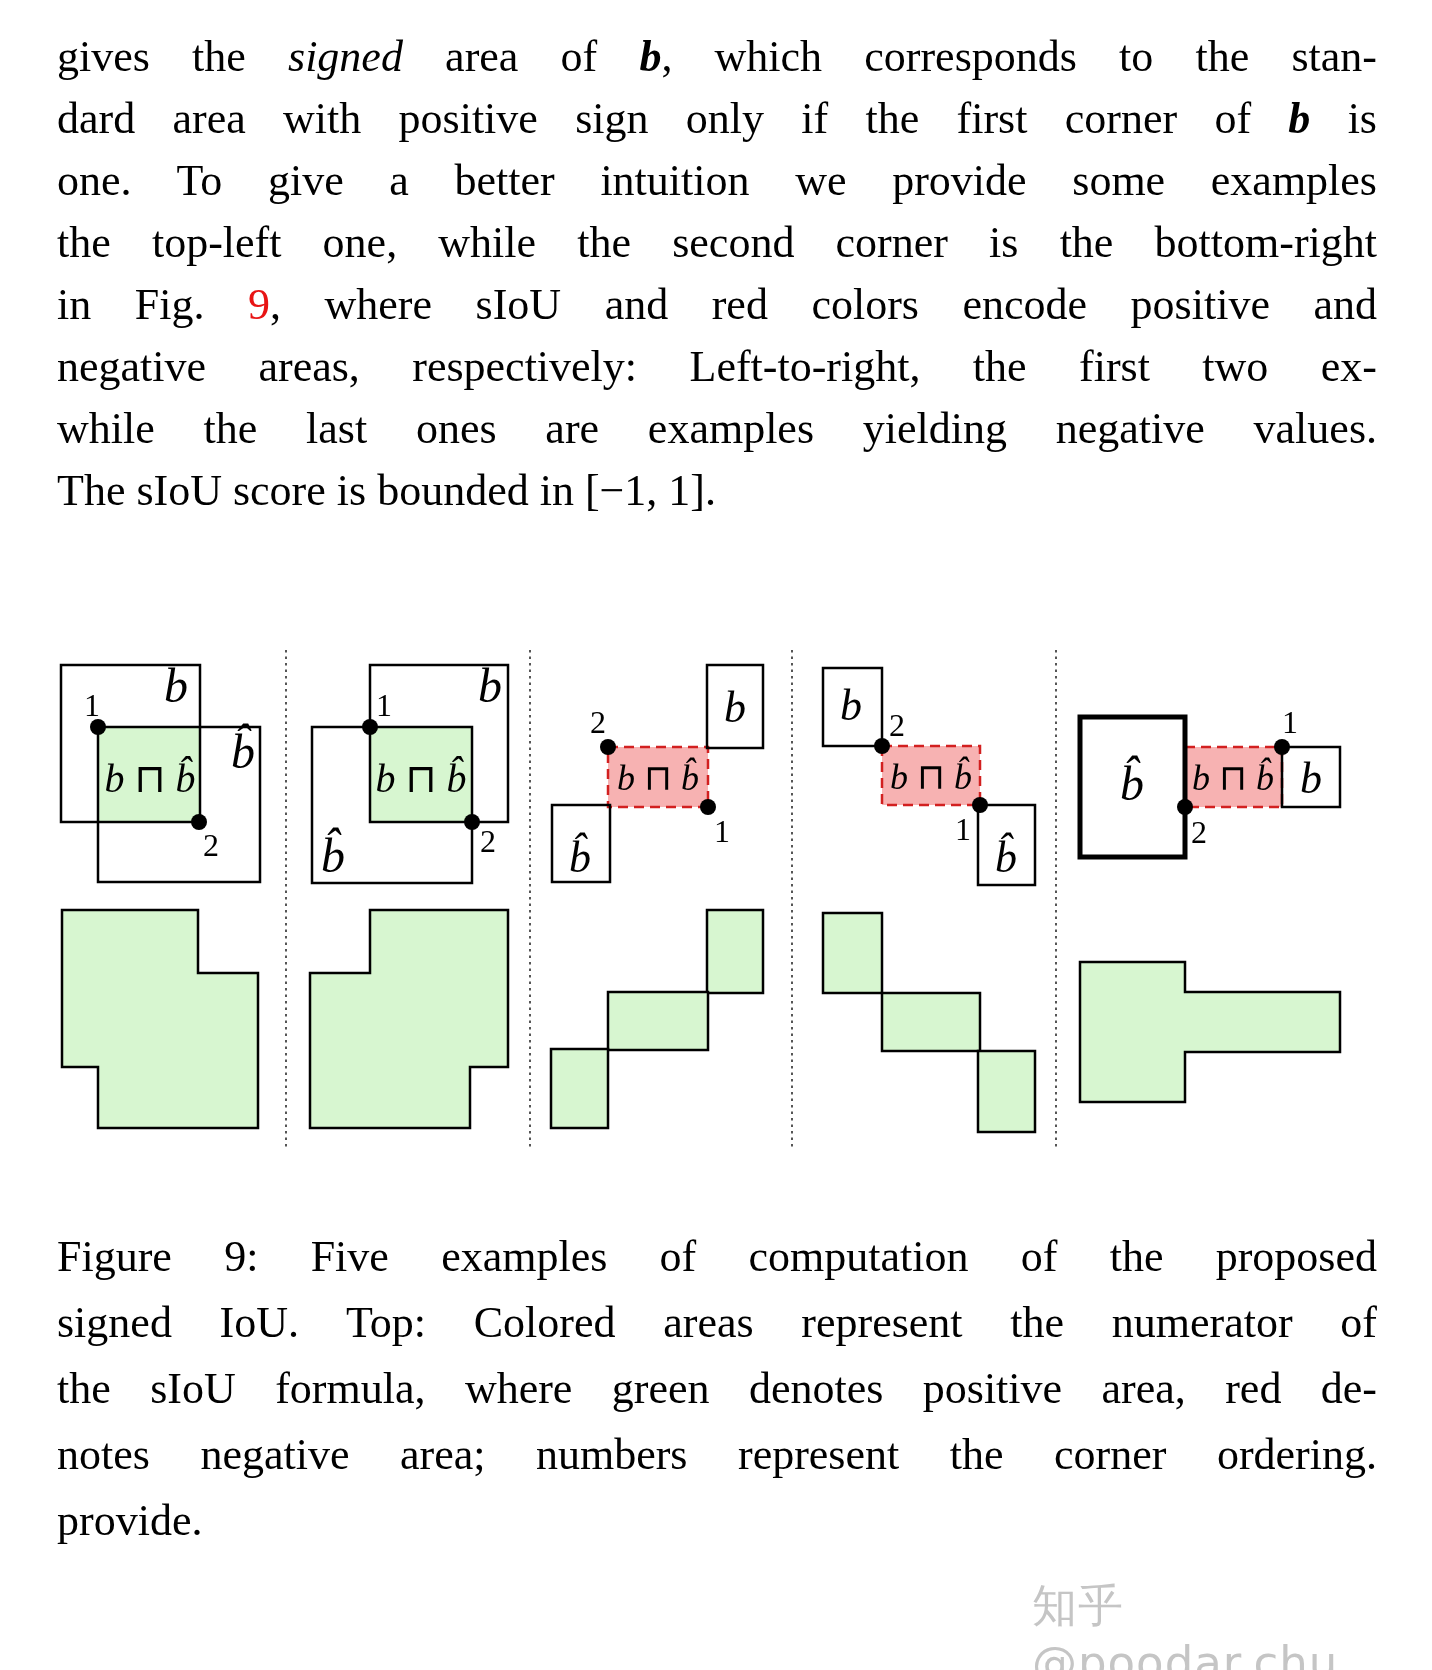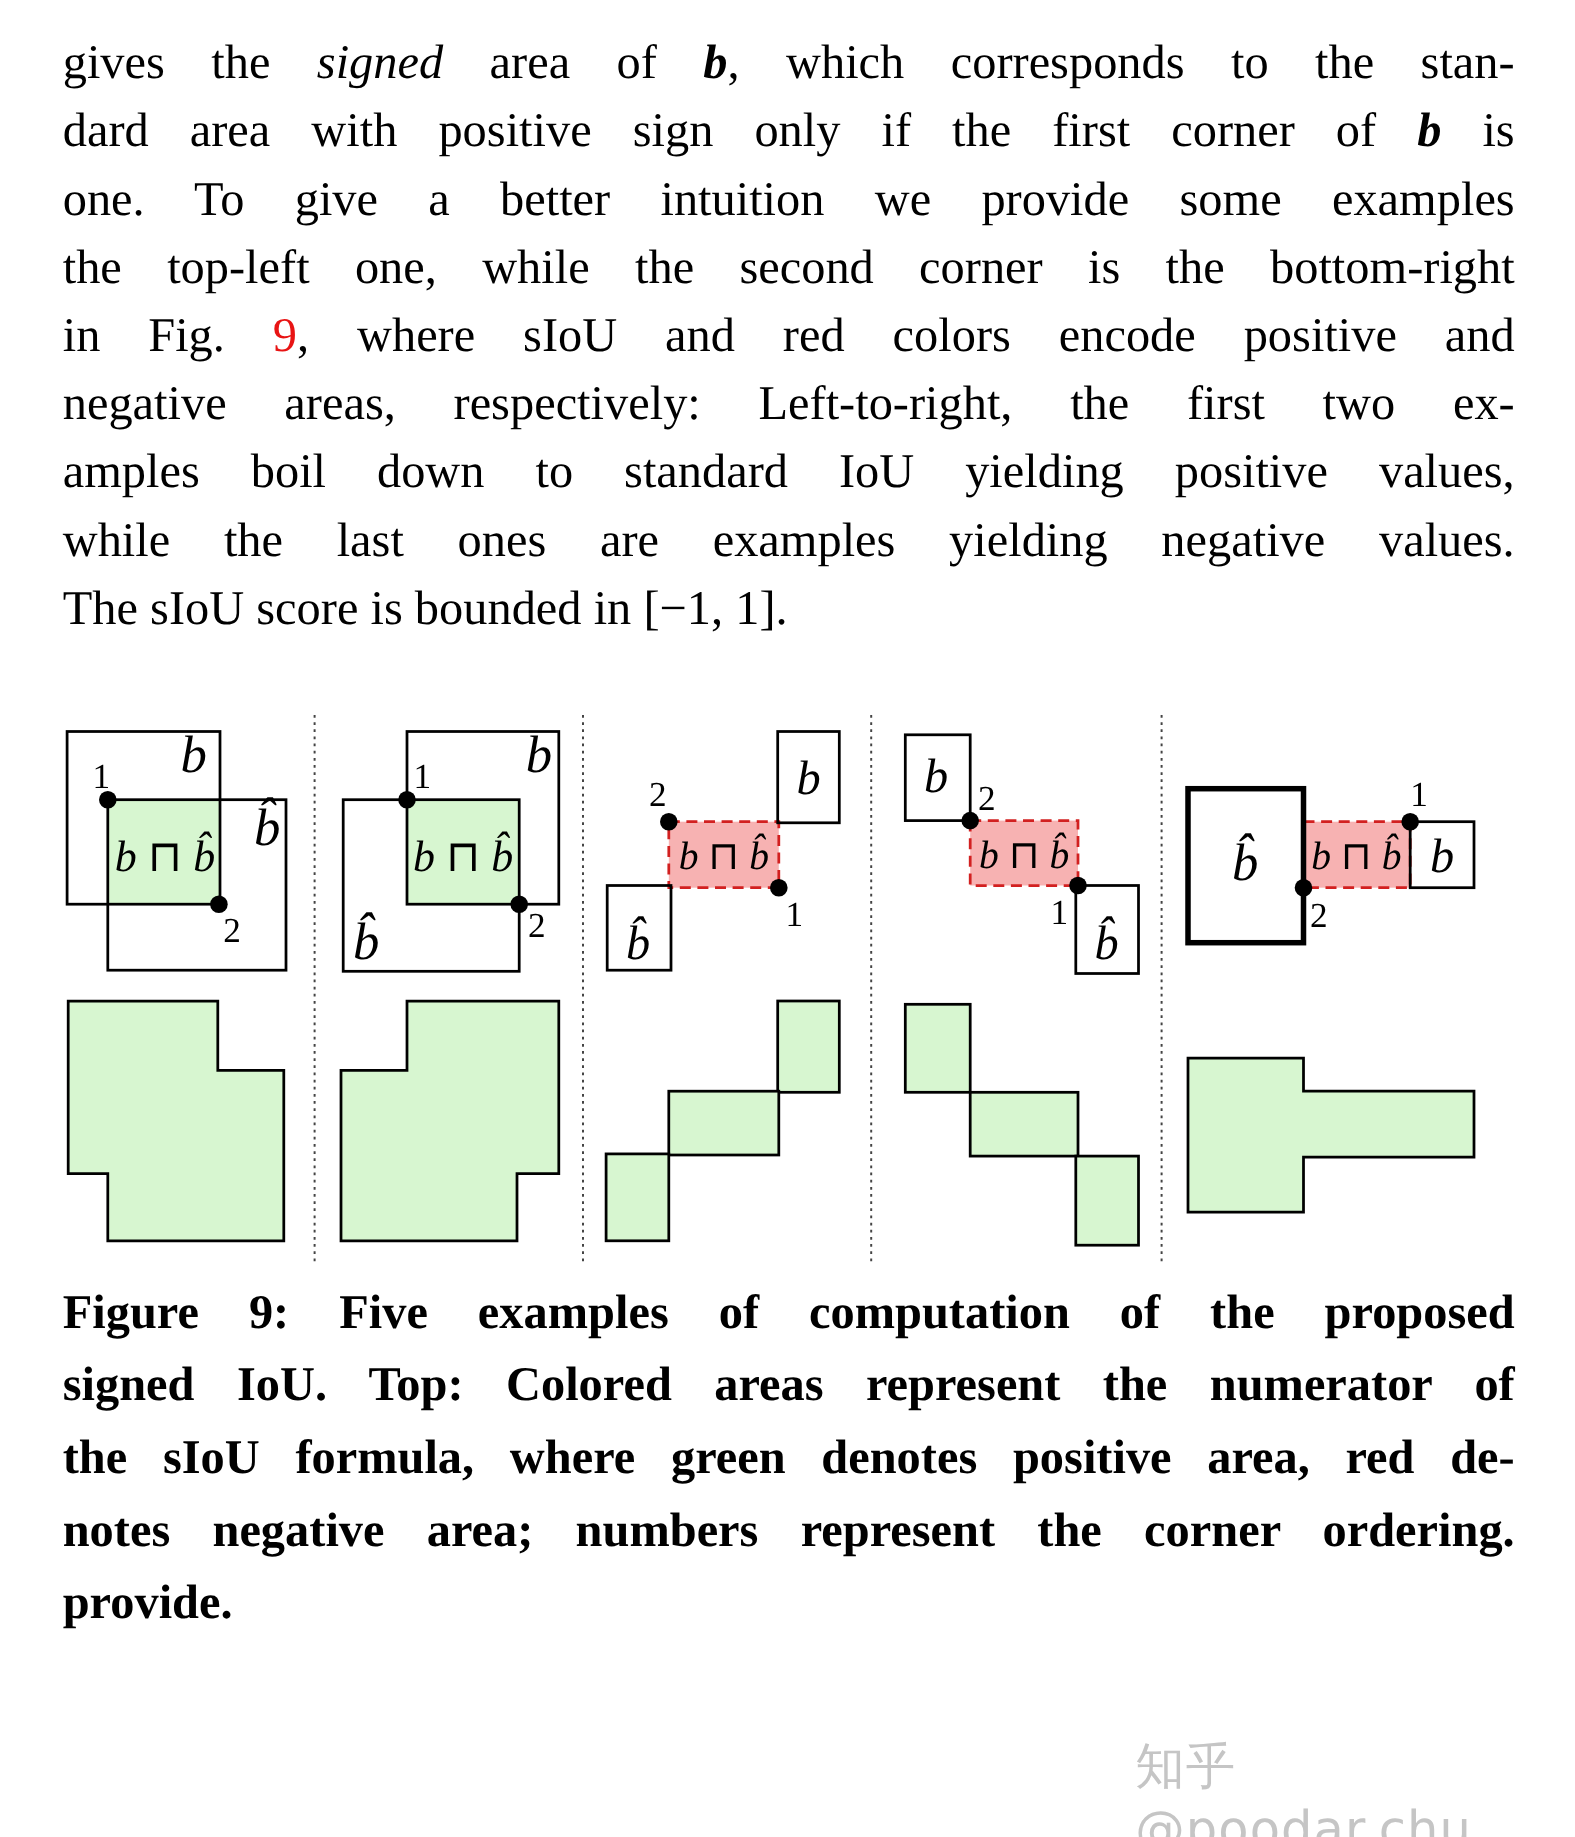--- a/index.html
+++ b/index.html
@@ -3,21 +3,21 @@
 <meta charset="utf-8">
 <style>
   html,body { margin:0; padding:0; background:#ffffff; }
   .page {
     position:relative; width:1432px; height:1670px;
     background:#ffffff; overflow:hidden;
     font-family:"Liberation Serif", serif; color:#000;
   }
   .textblock { position:absolute; }
   #paragraph { left:57px; top:26px; width:1320px; font-size:44px; line-height:62px; }
-  #caption   { left:57px; top:1160px; width:1320px; font-size:44px; line-height:66px;font-weight:bold; }
+  #caption   { left:57px; top:1224px; width:1320px; font-size:44px; line-height:66px; }
   .tline { text-align:justify; text-align-last:justify; }
   .tline.last { text-align:center; text-align-last:left; }
   .seg-i  { font-style:italic; }
   .seg-bi { font-style:italic; font-weight:bold; }
   #figsvg { position:absolute; left:0; top:0; }
   .box   { fill:none; stroke-width:2.5px; }
   .box.thick { stroke-width:5px; }
   .fillrect { stroke:none; }
   .redrect  { stroke-width:2.5px; stroke-dasharray:10 6; }
   .union { stroke-width:2.5px; }
@@ -33,21 +33,20 @@
 <body>
 
 <div class="page">
   <div id="paragraph" class="textblock">
       <div class="tline"><span>gives the </span><span class="seg-i">signed</span><span> area of </span><span class="seg-bi">b</span><span>, which corresponds to the stan-</span></div>
       <div class="tline"><span>dard area with positive sign only if the first corner of </span><span class="seg-bi">b</span><span> is</span></div>
       <div class="tline"><span>one. To give a better intuition we provide some examples</span></div>
       <div class="tline"><span>the top-left one, while the second corner is the bottom-right</span></div>
       <div class="tline"><span>in Fig. </span><span style="color: rgb(232, 20, 20);">9</span><span>, where sIoU and red colors encode positive and</span></div>
       <div class="tline"><span>negative areas, respectively: Left-to-right, the first two ex-</span></div>
-      <div class="tline"><span>amples boil down to standard IoU yielding positive values,</span></div>
       <div class="tline"><span>while the last ones are examples yielding negative values.</span></div>
       <div class="tline last"><span>The sIoU score is bounded in [−1, 1].</span></div>
     </div>
   <svg id="figsvg" width="1432" height="1670" viewBox="0 0 1432 1670">
       <line x1="286" y1="650" x2="286" y2="1148" class="divider"></line>
       <line x1="530" y1="650" x2="530" y2="1148" class="divider"></line>
       <line x1="792" y1="650" x2="792" y2="1148" class="divider"></line>
       <line x1="1056" y1="650" x2="1056" y2="1148" class="divider"></line>
       <g>
         <rect x="98" y="727" width="102" height="95" class="fillrect" fill="#d7f6d0"></rect>

